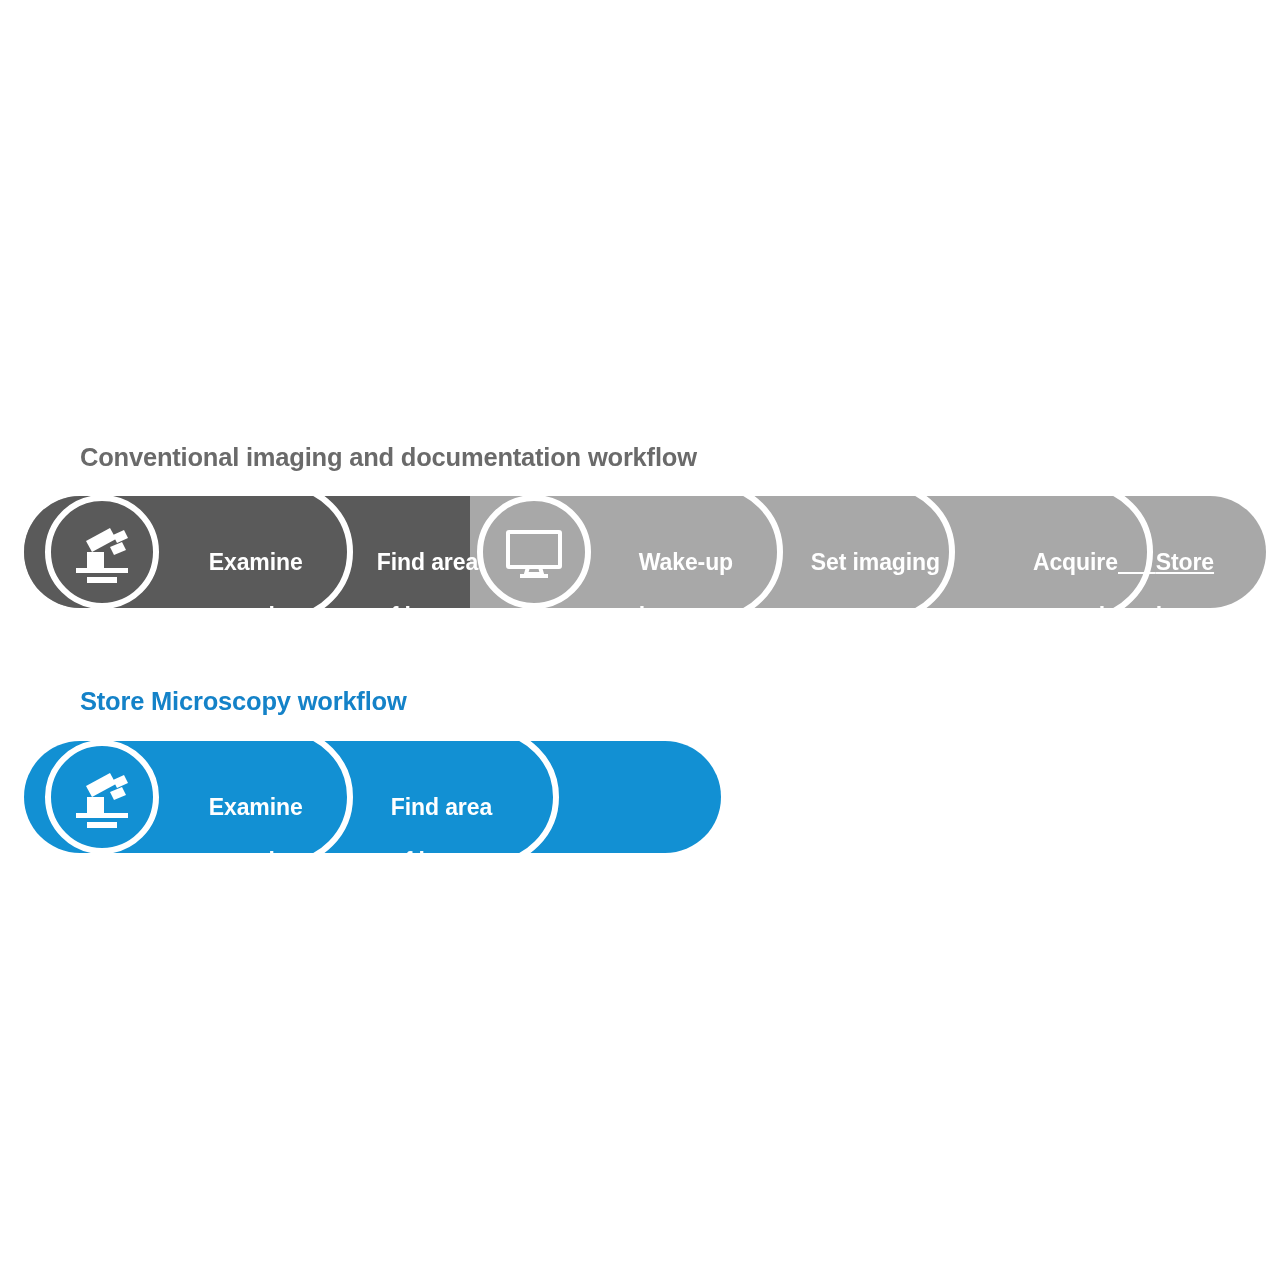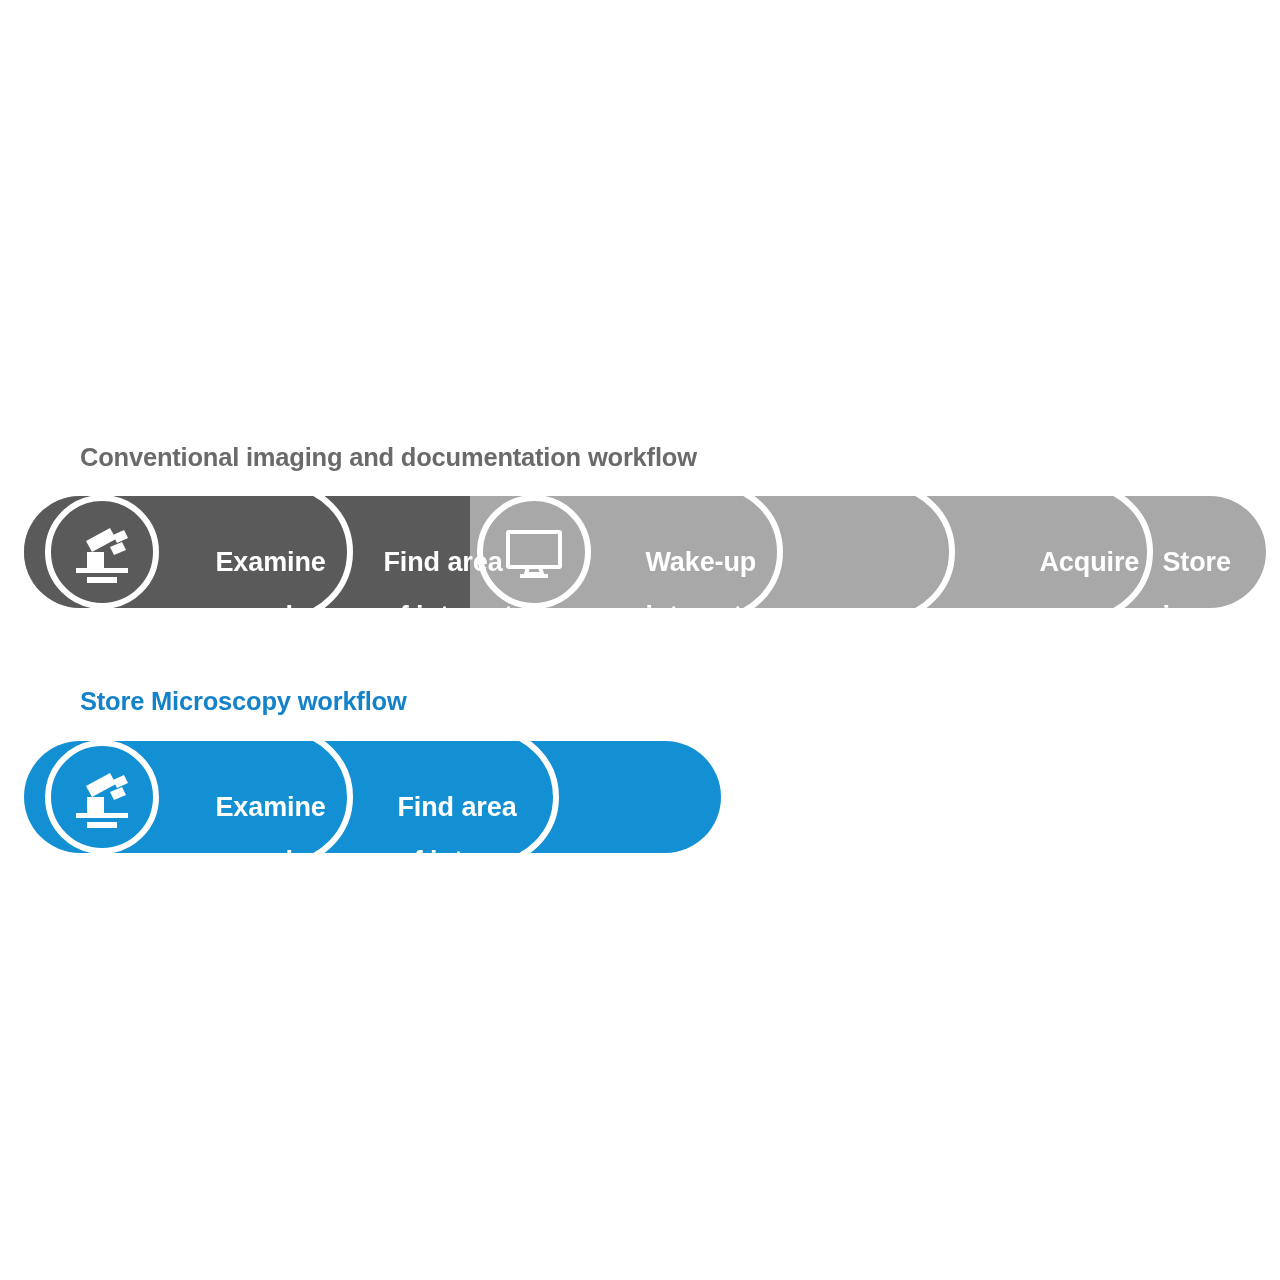--- a/index.html
+++ b/index.html
@@ -63,33 +63,33 @@
     left: 0;
     top: 0;
     display: block;
   }
 
   
   .seg-label {
     position: absolute;
     color: #ffffff;
     font-weight: bold;
-    font-size: 27px;
+    font-size: 23px;
     line-height: 27px;
     white-space: pre;
     letter-spacing: -0.1px;
   }
 
   
   .lbl-examine      { left: 147px; top: 26px; }
   .lbl-findarea     { left: 315px; top: 26px; }
   .lbl-wakeup       { left: 577px; top: 26px; }
   .lbl-setimaging   { left: 749px; top: 26px; }
   .lbl-acquire      { left: 972px; top: 26px; text-align: right; }
-  .lbl-store        { left: 1094px; top: 26px; }
+  .lbl-store        { left: 1094px; top: 26px; text-decoration: underline; }
 
   
   .lbl-b-examine    { left: 147px; top: 26px; }
   .lbl-b-findarea   { left: 329px; top: 26px; }
   .lbl-b-press      { left: 558px; top: 26px; }
 
   
   .icon-wrap {
     position: absolute;
     width: 72px;
@@ -165,20 +165,24 @@
       <span>Examine</span><br>
       <span>sample</span>
     </div>
     <div class="seg-label lbl-findarea">
       <span>Find area</span><br>
       <span>of interest</span>
     </div>
     <div class="seg-label lbl-wakeup">
       <span>Wake-up</span><br>
       <span>interest</span>
+    </div>
+    <div class="seg-label lbl-setimaging">
+      <span>Set imaging</span><br>
+      <span>parameters</span>
     </div>
     <div class="seg-label lbl-acquire">
       <span>Acquire</span><br>
       <span>sample</span>
     </div>
     <div class="seg-label lbl-store">
       <span>Store</span><br>
       <span>image file</span>
     </div>
   </div>

